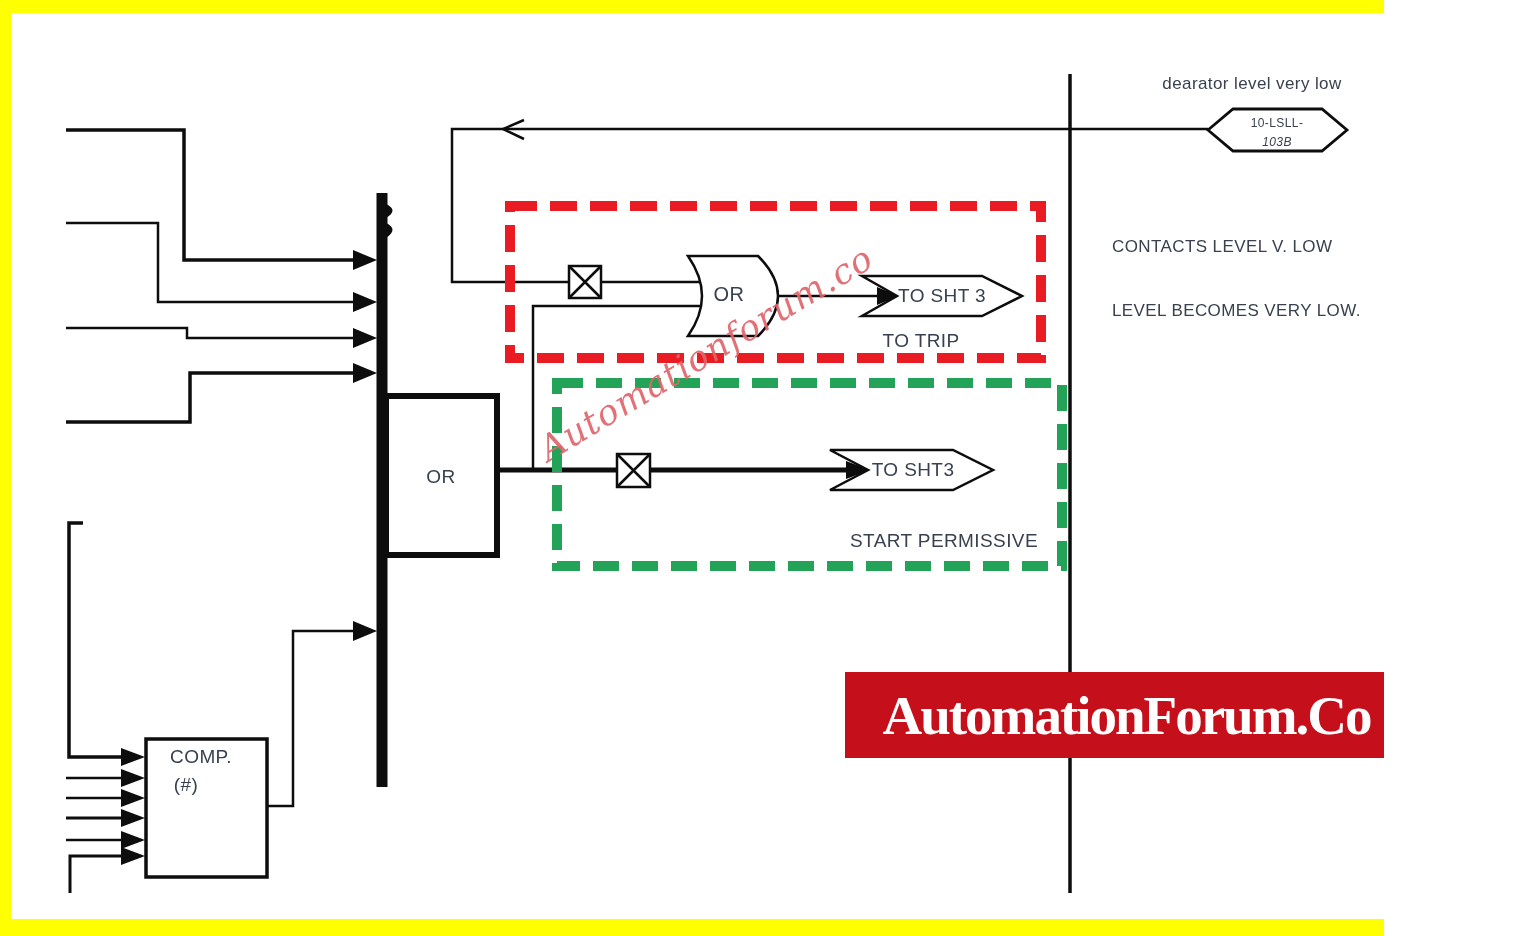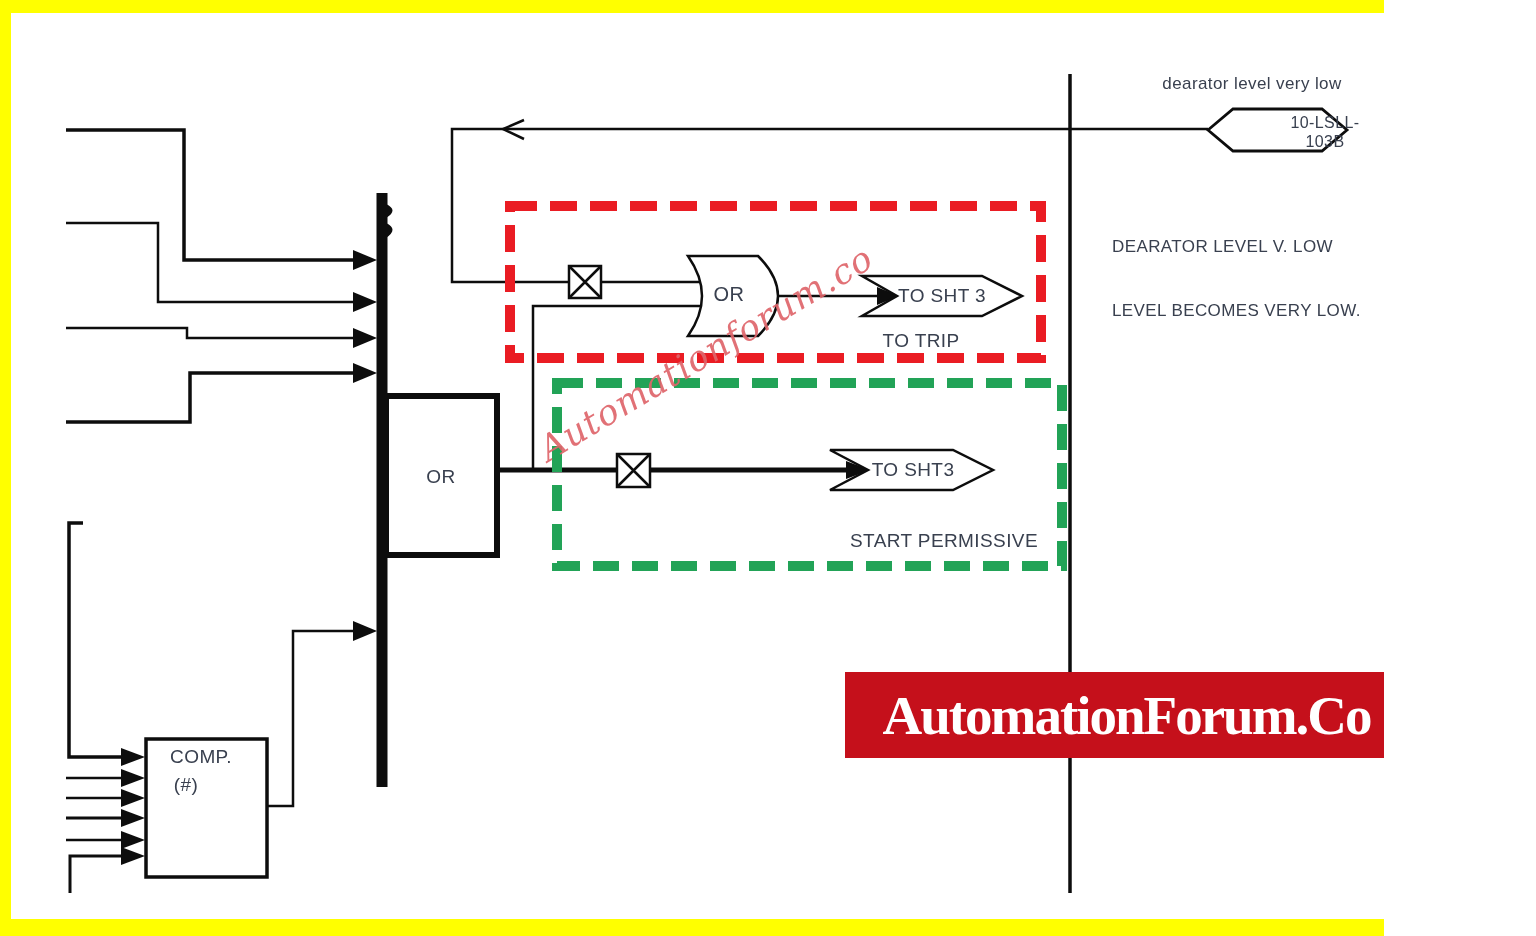--- a/index.html
+++ b/index.html
@@ -12,21 +12,21 @@
   .frame.top{left:0;top:0;width:1536px;height:13px;}
   .frame.bottom{left:0;top:919px;width:1536px;height:17px;}
   .frame.left{left:0;top:0;width:11px;height:936px;}
   .frame.right{left:1522px;top:0;width:14px;height:936px;}
   svg.diagram{position:absolute;left:0;top:0;z-index:1;}
   .label{
     position:absolute;z-index:10;color:#39404f;white-space:nowrap;
     transform:translate(-50%,-50%);letter-spacing:.4px;
   }
   .label.left-anchor{transform:translate(0,-50%);}
-  .fs16{font-size:16px;margin-left:48px;} .fs17{font-size:17px;} .fs18{font-size:14px;}
+  .fs16{font-size:12px;} .fs17{font-size:17px;} .fs18{font-size:14px;}
   .fs19{font-size:19px;text-align:center;} .fs20{font-size:20px;}
   .watermark{
     position:absolute;left:552px;top:430px;height:38px;line-height:38px;z-index:20;
     font-family:"DejaVu Serif",serif;font-style:italic;font-size:35px;letter-spacing:1px;
     transform:rotate(-31deg);transform-origin:0 100%;opacity:.92;white-space:nowrap;
   }
   .banner{
     position:absolute;left:845px;top:672px;width:563px;height:86px;z-index:30;
     display:flex;align-items:center;justify-content:center;
     font-family:"Liberation Serif",serif;font-weight:bold;font-size:55px;
@@ -113,24 +113,24 @@
 
     <polygon points="1208,130 1233,109 1322,109 1347,130 1322,151 1233,151" fill="#ffffff" stroke="#0d0d0d" stroke-width="2.8"></polygon>
 
     <rect x="510" y="206" width="531" height="152" fill="none" stroke="#ea1c23" stroke-width="10" stroke-dasharray="27 13"></rect>
 
     <rect x="557" y="383" width="505" height="183" fill="none" stroke="#22a357" stroke-width="10" stroke-dasharray="26 13"></rect>
   </svg>
 
   <div class="label fs17" style="left:1252px;top:84px;">dearator level very low</div>
   <div class="label fs16" style="left:1277px;top:123px;">10-LSLL-</div>
-  <div class="label fs16" style="left:1277px;top:142px;">103B</div>
+  <div class="label fs16" style="left:1277px;top:142px;font-style:italic;">103B</div>
   <div class="label fs18" style="left:1433px;top:130px;letter-spacing:1px;">NO</div>
 
-  <div class="label left-anchor fs17" style="left:1112px;top:247px;">DEARATOR LEVEL V. LOW</div>
+  <div class="label left-anchor fs17" style="left:1112px;top:247px;">CONTACTS LEVEL V. LOW</div>
   <div class="label left-anchor fs17" style="left:1112px;top:311px;">LEVEL BECOMES VERY LOW.</div>
 
   <div class="label fs20" style="left:729px;top:294px;">OR</div>
   <div class="label fs19" style="left:942px;top:296px;">TO SHT 3</div>
   <div class="label fs19" style="left:921px;top:341px;">TO TRIP</div>
 
   <div class="label fs19" style="left:441px;top:477px;">OR</div>
   <div class="label fs19" style="left:913px;top:470px;">TO SHT3</div>
   <div class="label fs19" style="left:944px;top:541px;">START PERMISSIVE</div>
 

